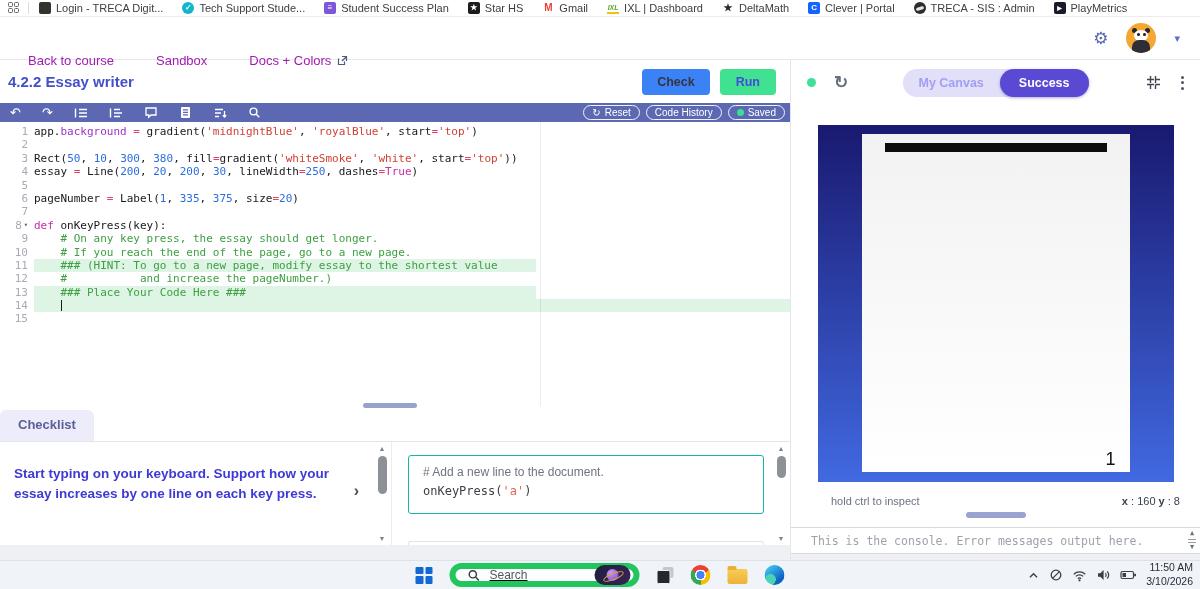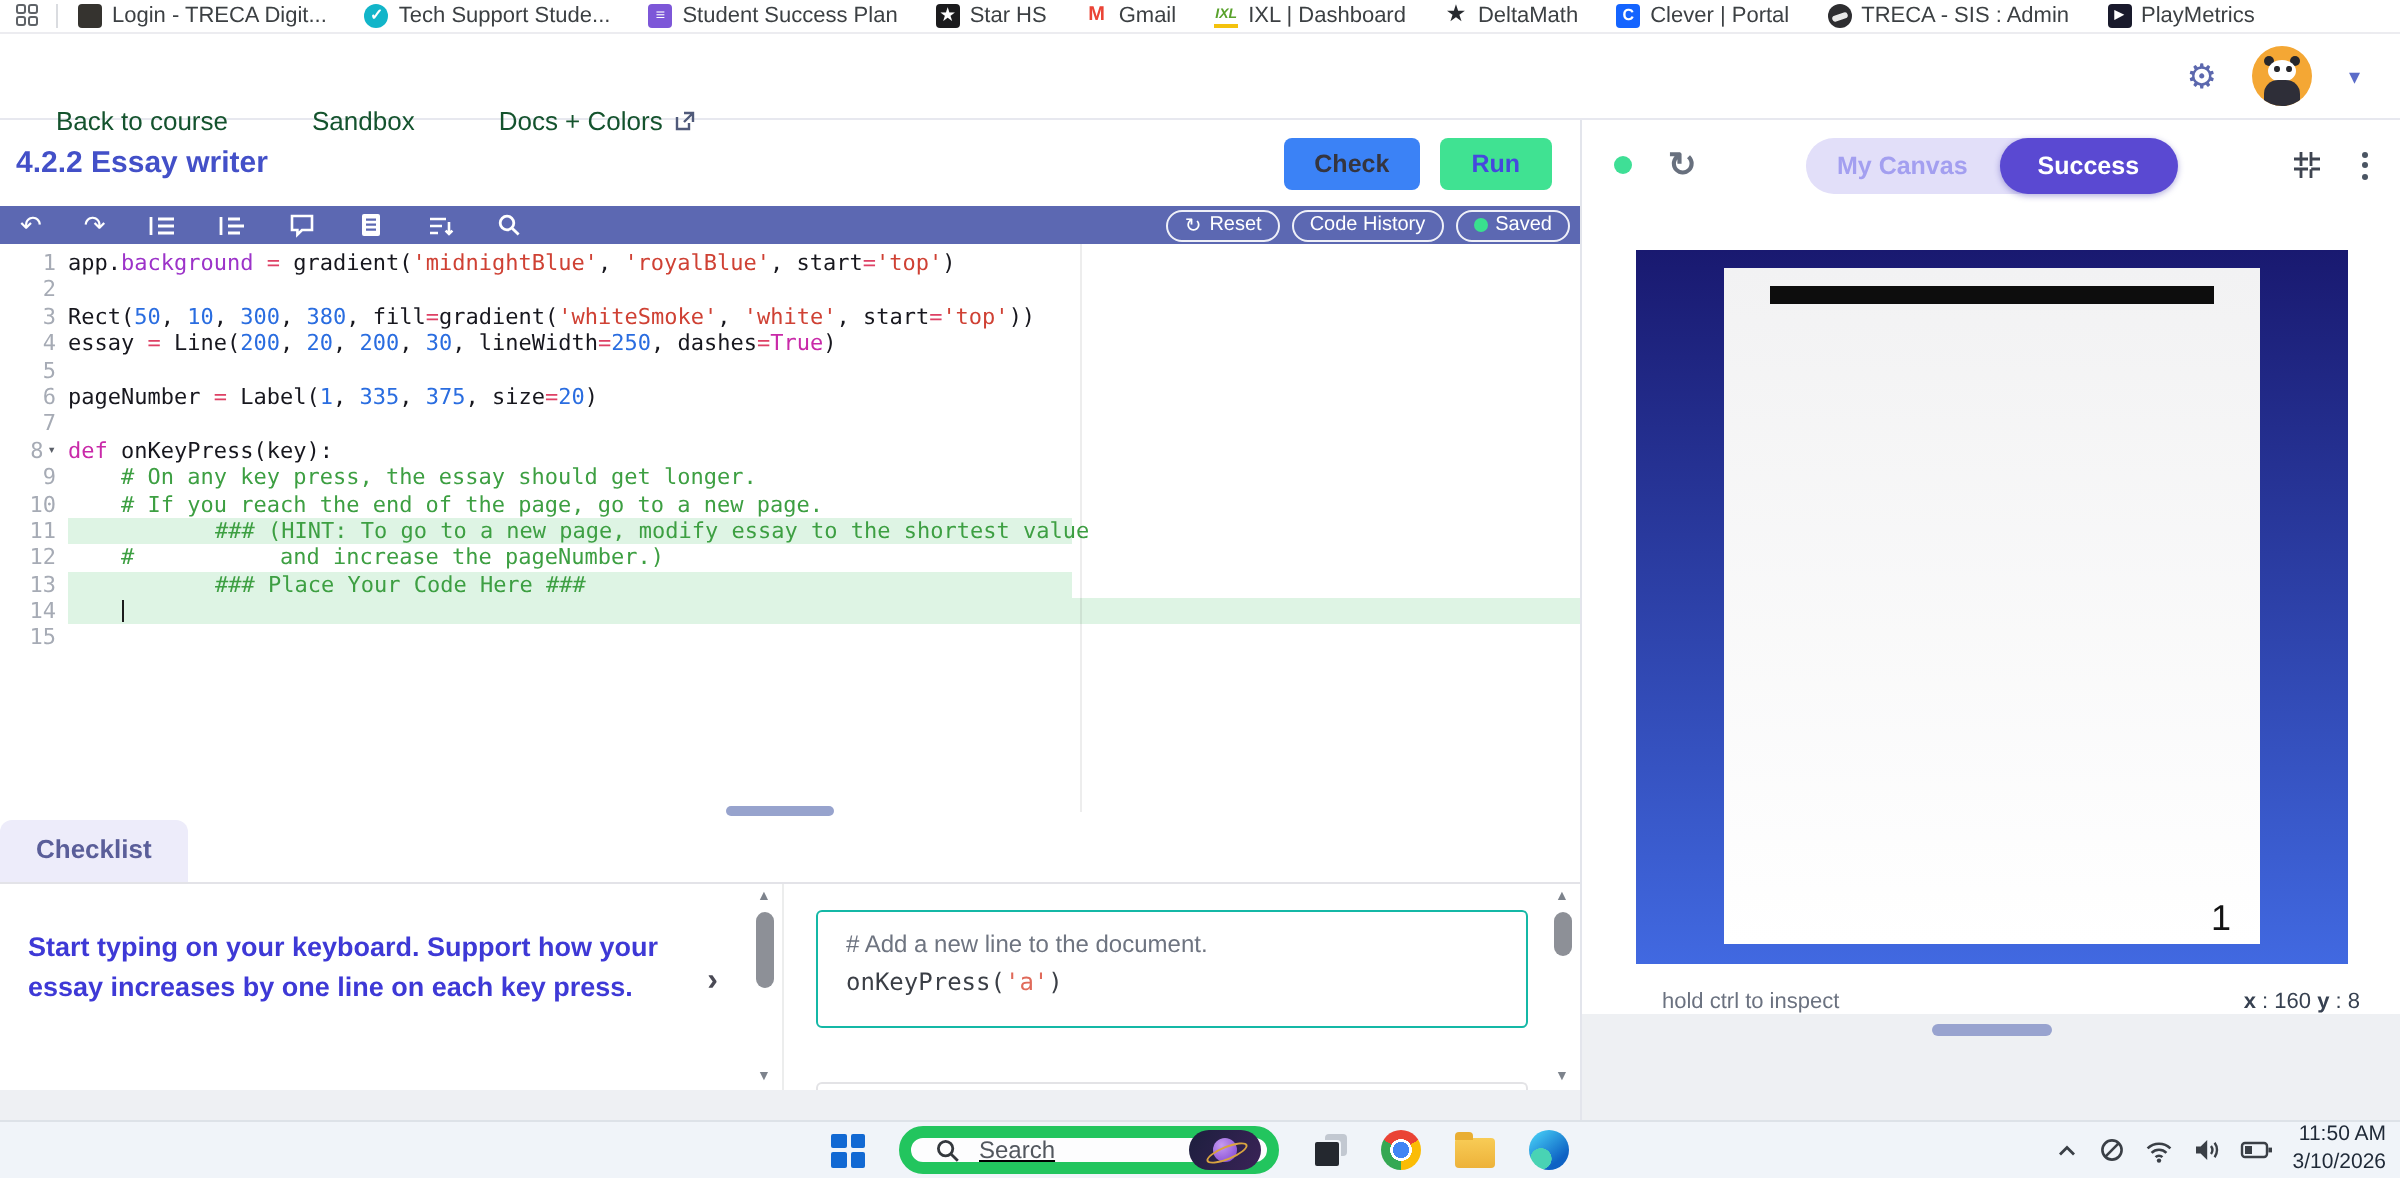--- a/index.html
+++ b/index.html
@@ -22,21 +22,21 @@
   .fav-gmail { background:#fff; color:#ea4335; font-size:10px; }
   .fav-ixl { background:#fff; color:#59a22c; font-size:7px; font-style:italic; border-bottom:2px solid #f4c20d; border-radius:0; }
   .fav-deltamath { background:#fff; color:#26292e; font-size:10px; }
   .fav-clever { background:#1464ff; }
   .fav-treca-sis { background:#2d2d30; border-radius:50%; position:relative; overflow:hidden; }
   .fav-treca-sis::after { content:""; position:absolute; left:2px; top:5px; width:8px; height:3px; background:#e8e8e8; border-radius:2px; transform:rotate(-18deg); }
   .fav-playmetrics { background:#191a2c; font-size:6px; }
 
   
   .appnav { height:43px; background:#fff; border-bottom:1px solid #e7e8ef; display:flex; align-items:center; padding:0 20px 0 28px; }
-  .navlink { font-size:13px; color:#14532d; margin-right:42px; cursor:pointer; display:flex; align-items:center; gap:6px;margin-top:44px; }
+  .navlink { font-size:13px; color:#a21caf; margin-right:42px; cursor:pointer; display:flex; align-items:center; gap:6px;margin-top:44px; }
   .navright { margin-left:auto; display:flex; align-items:center; gap:18px; }
   .gear { font-size:17px; color:#5c68ae; cursor:pointer; }
   .avatar { width:30px; height:30px; border-radius:50%; background:#f4a734; position:relative; overflow:hidden; cursor:pointer; }
   .p-ear { position:absolute; width:5px; height:5px; background:#27272b; border-radius:50%; top:5px; }
   .p-head { position:absolute; left:8px; top:7px; width:14px; height:11px; background:#fff; border-radius:50%; }
   .p-eye { position:absolute; width:2.5px; height:3px; background:#27272b; border-radius:50%; top:10px; }
   .p-body { position:absolute; left:6px; top:17px; width:18px; height:13px; background:#2e2e38; border-radius:7px 7px 0 0; }
   .ddtri { color:#5b6cc9; font-size:11px; cursor:pointer; }
 
   
@@ -61,21 +61,21 @@
   .saveddot { width:7px; height:7px; border-radius:50%; background:#39e08e; }
 
   
   .editor { flex:none; height:288px; background:#fff; position:relative; padding-top:3px;
     font-family:"DejaVu Sans Mono", monospace; font-size:11px; line-height:13.4px; overflow:hidden; }
   .editor::after { content:""; position:absolute; left:540px; top:0; bottom:4px; width:1px; background:rgba(0,0,0,.07); }
   .crow { display:flex; height:13.4px; }
   .ln { width:34px; padding-right:6px; text-align:right; color:#a6abb5; flex:none; user-select:none; display:flex; justify-content:flex-end; align-items:center; gap:2px; }
   .fold { font-size:7px; color:#5a5f68; }
   .code { white-space:pre; flex:1; }
-  .hl-ruler .code { background:linear-gradient(90deg,#def4e4 0,#def4e4 502px,transparent 502px);padding-left:47px; }
+  .hl-ruler .code { background:linear-gradient(90deg,#def4e4 0,#def4e4 502px,transparent 502px); }
   .hl-full .code { background:#def4e4; }
   .tk-p { color:#17171e; } .tk-str { color:#cf4134; } .tk-num { color:#2a6de0; }
   .tk-kw { color:#c92aa9; } .tk-prop { color:#9c33c9; } .tk-op { color:#de4165; } .tk-com { color:#3d9f42; }
   .caret { display:inline-block; width:1px; height:11px; background:#1c1c1c; vertical-align:-2px; }
   .ed-hscroll { position:absolute; left:363px; bottom:2px; width:54px; height:5px; border-radius:3px; background:#97a3cd; cursor:pointer; }
 
   
   .bottomleft { height:150px; display:flex; flex-direction:column; }
   .tabsrow { height:31px; padding-left:0; }
   .cltab { display:inline-block; background:#edecfa; color:#5a5e99; font-weight:700; font-size:13px;
@@ -426,20 +426,31 @@
       <div class="essaybar"></div>
       <div class="pagenum">1</div>
     </div>
 
     <div class="canvasfooter">
       <span class="inspect">hold ctrl to inspect</span>
       <span class="coords"><b>x</b><span> : 160</span>&nbsp;<b>y</b><span> : 8</span></span>
     </div>
     <div class="cv-hscroll"></div>
 
+    <div class="console">
+      <span>This is the console. Error messages output here.</span>
+      <div class="miniscroll">
+        <span class="varrow">▲</span>
+        <div class="minilines">
+            <i></i>
+            <i></i>
+          </div>
+        <span class="varrow">▼</span>
+      </div>
+    </div>
     <div class="rightstrip"></div>
   </div>
 </div>
 
 <div class="taskbar">
   <div class="tbcenter">
     <div class="winstart">
         <i></i>
         <i></i>
         <i></i>

